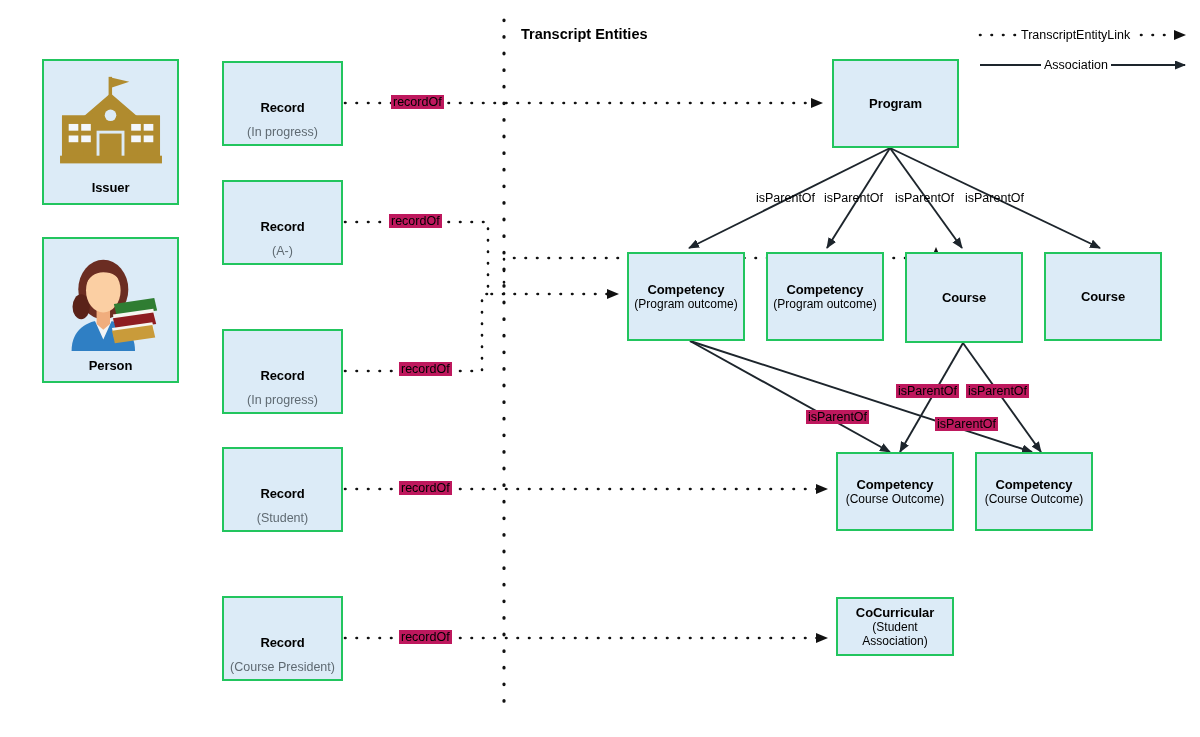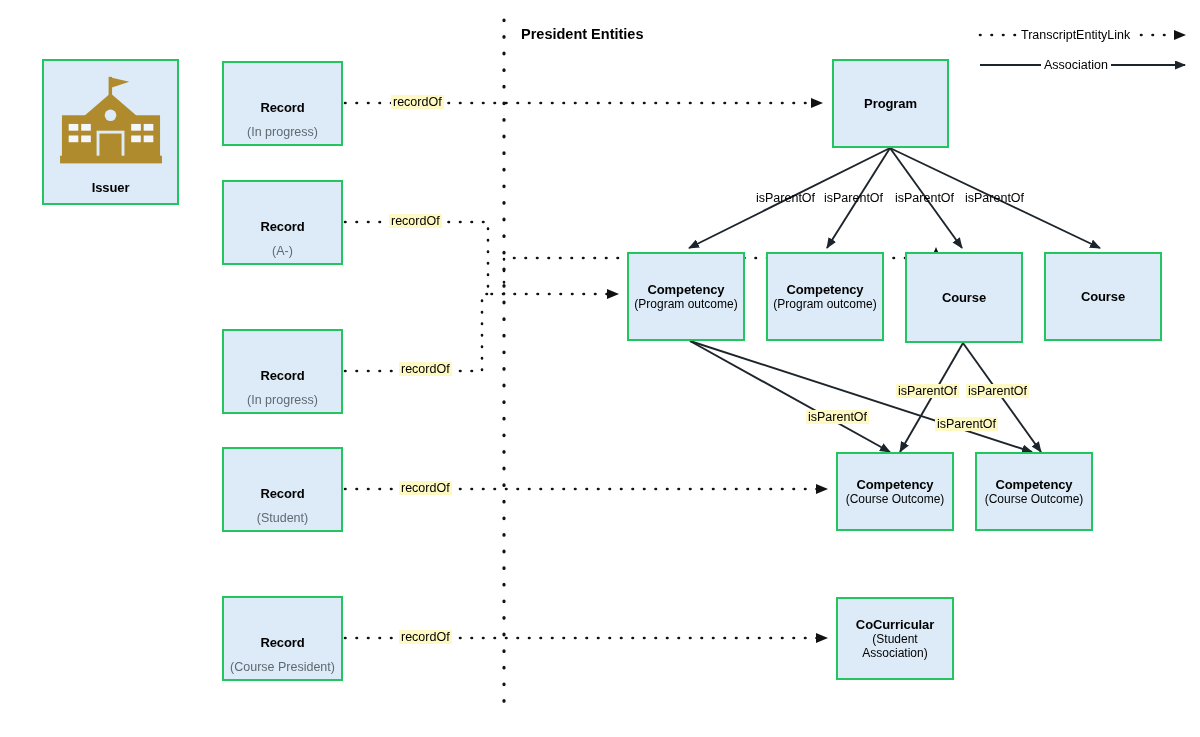--- a/index.html
+++ b/index.html
@@ -80,21 +80,21 @@
   .avatar-art {
     width: 106px;
     height: 100px;
     margin-top: 4px;
   }
   .edge-label {
     position: absolute;
     font-size: 12.5px;
     color: #000000;
     white-space: nowrap;
-    background: #fef9c3;
+    background: #be185d;
     padding: 0 2px;
     line-height: 14px;
     z-index: 4;
   }
   .edge-label.norm {
     background: transparent;
   }
   .diagram-title {
     position: absolute;
     font-size: 14.5px;
@@ -182,21 +182,21 @@
     </g>
 
     <g>
       <line x1="980" y1="35" x2="1185" y2="35" stroke="#111111" stroke-width="2.6" stroke-linecap="round" stroke-dasharray="0.5 11" marker-end="url(#arrowDot)"></line>
     </g>
     <g>
       <line x1="980" y1="65" x2="1185" y2="65" stroke="#1d252c" stroke-width="1.9" marker-end="url(#arrowSolid)"></line>
     </g>
   </svg>
 
-  <div class="diagram-title" style="left:521px; top:26px;">President Entities</div>
+  <div class="diagram-title" style="left:521px; top:26px;">Transcript Entities</div>
 
   <div class="legend-label" style="left:1018px; top:28px;">TranscriptEntityLink</div>
   <div class="legend-label" style="left:1041px; top:58px;">Association</div>
 
   <div class="node avatar-card" style="left:42px; top:59px; width:137px; height:146px;">
     <svg class="avatar-art" viewBox="0 0 110 104">
 
       <rect x="52.5" y="4" width="3.6" height="22" fill="#b08b2e"></rect>
       <path d="M56 5 L74 9 L56 15 Z" fill="#b08b2e"></path>
 
@@ -220,20 +220,45 @@
       <rect x="76" y="53" width="10" height="7" fill="#f3f7fb"></rect>
       <rect x="89" y="53" width="10" height="7" fill="#f3f7fb"></rect>
       <rect x="76" y="65" width="10" height="7" fill="#f3f7fb"></rect>
       <rect x="89" y="65" width="10" height="7" fill="#f3f7fb"></rect>
 
       <rect x="2" y="86" width="106" height="8" fill="#b08b2e"></rect>
     </svg>
     <div class="title">Issuer</div>
   </div>
 
+  <div class="node avatar-card" style="left:42px; top:237px; width:137px; height:146px;">
+    <svg class="avatar-art" viewBox="0 0 110 104">
+
+      <ellipse cx="47" cy="40" rx="26" ry="31" fill="#6b2d22"></ellipse>
+
+      <ellipse cx="24" cy="58" rx="9" ry="13" fill="#5a2219"></ellipse>
+
+      <path d="M14 104 C14 82 30 72 47 72 C64 72 80 82 80 104 Z" fill="#2f7fc4"></path>
+
+      <path d="M38 72 L47 92 L56 72 L52 70 L47 80 L42 70 Z" fill="#f2f4f6"></path>
+
+      <path d="M40 60 L54 60 L54 76 L47 82 L40 76 Z" fill="#f0ad7d"></path>
+
+      <ellipse cx="47" cy="41" rx="18" ry="23" fill="#fbcfa3"></ellipse>
+
+      <path d="M28 36 C29 18 38 10 47 10 C57 10 66 18 67 36 C63 26 57 22 47 22 C38 22 32 27 28 36 Z" fill="#6b2d22"></path>
+
+      <path d="M58 55 L100 49 L103 62 L61 68 Z" fill="#2f7d32"></path>
+      <path d="M57 66 L99 60 L101 70 L59 76 Z" fill="#f6f6f0"></path>
+      <path d="M57 70 L99 64 L102 76 L60 82 Z" fill="#8e1d20"></path>
+      <path d="M56 80 L98 74 L100 83 L58 89 Z" fill="#f6f6f0"></path>
+      <path d="M56 83 L98 77 L101 90 L59 96 Z" fill="#c99b3a"></path>
+    </svg>
+    <div class="title">Person</div>
+  </div>
 
   <div class="node record" style="left:222px; top:61px; width:121px; height:85px;">
     <div class="title">Record</div>
     <div class="sub">(In progress)</div>
   </div>
 
   <div class="node record" style="left:222px; top:180px; width:121px; height:85px;">
     <div class="title">Record</div>
     <div class="sub">(A-)</div>
   </div>
@@ -246,21 +271,21 @@
   <div class="node record" style="left:222px; top:447px; width:121px; height:85px;">
     <div class="title">Record</div>
     <div class="sub">(Student)</div>
   </div>
 
   <div class="node record" style="left:222px; top:596px; width:121px; height:85px;">
     <div class="title">Record</div>
     <div class="sub">(Course President)</div>
   </div>
 
-  <div class="node" style="left:832px; top:59px; width:117px; height:89px;">
+  <div class="node" style="left:832px; top:59px; width:127px; height:89px;">
     <div class="title">Program</div>
   </div>
 
   <div class="node" style="left:627px; top:252px; width:118px; height:89px;">
     <div class="title">Competency</div>
     <div class="sub">(Program outcome)</div>
   </div>
 
   <div class="node" style="left:766px; top:252px; width:118px; height:89px;">
     <div class="title">Competency</div>
@@ -278,21 +303,21 @@
   <div class="node" style="left:836px; top:452px; width:118px; height:79px;">
     <div class="title">Competency</div>
     <div class="sub">(Course Outcome)</div>
   </div>
 
   <div class="node" style="left:975px; top:452px; width:118px; height:79px;">
     <div class="title">Competency</div>
     <div class="sub">(Course Outcome)</div>
   </div>
 
-  <div class="node" style="left:836px; top:597px; width:118px; height:83px;">
+  <div class="node" style="left:836px; top:597px; width:118px; height:59px;">
     <div class="title">CoCurricular</div>
     <div class="sub" style="max-width:84px;">(Student Association)</div>
   </div>
 
   <div class="edge-label" style="left:391px; top:95px;">recordOf</div>
   <div class="edge-label" style="left:389px; top:214px;">recordOf</div>
   <div class="edge-label" style="left:399px; top:362px;">recordOf</div>
   <div class="edge-label" style="left:399px; top:481px;">recordOf</div>
   <div class="edge-label" style="left:399px; top:630px;">recordOf</div>
 

